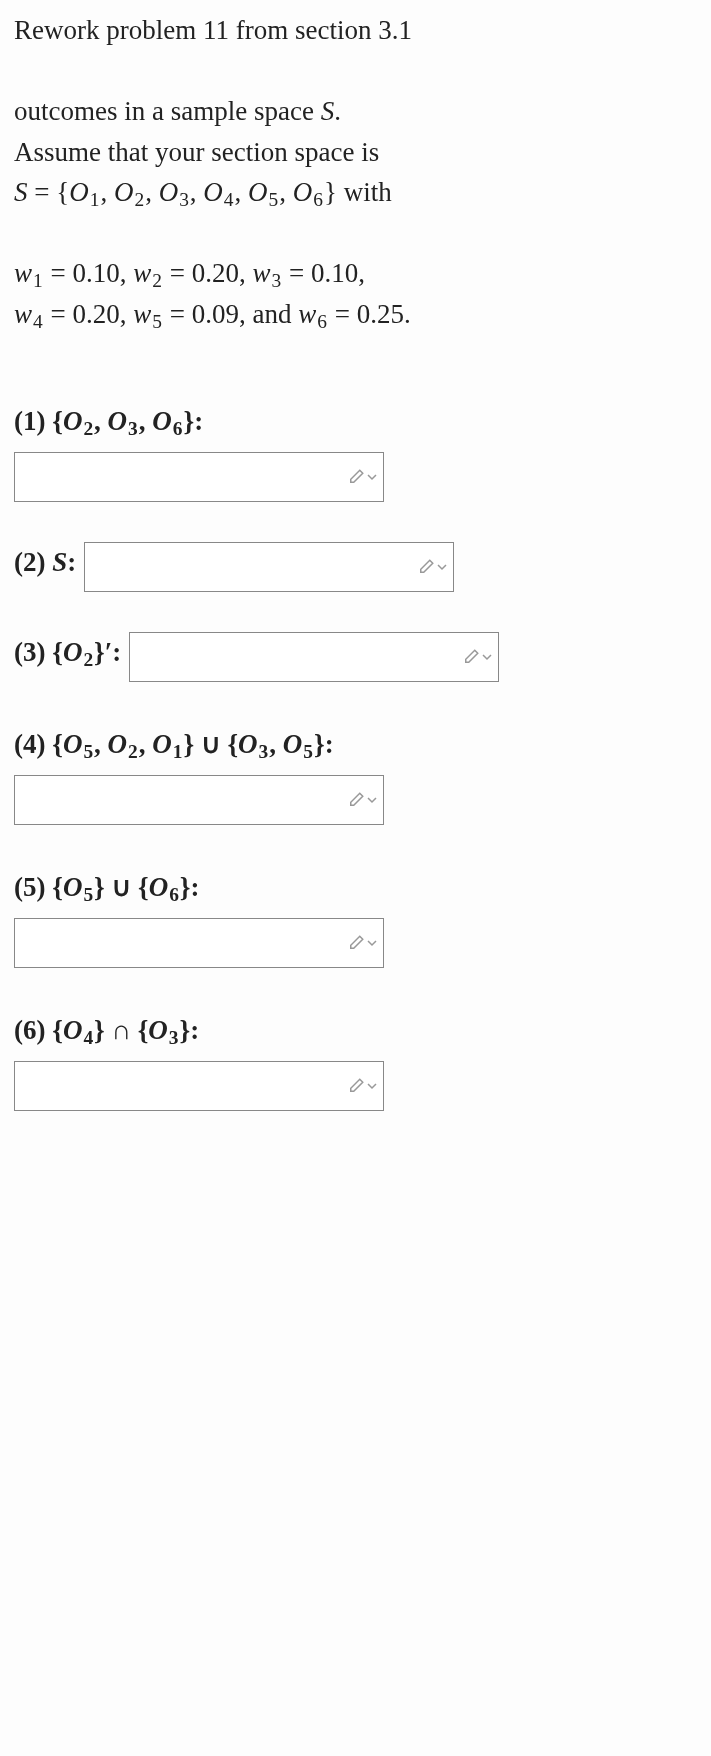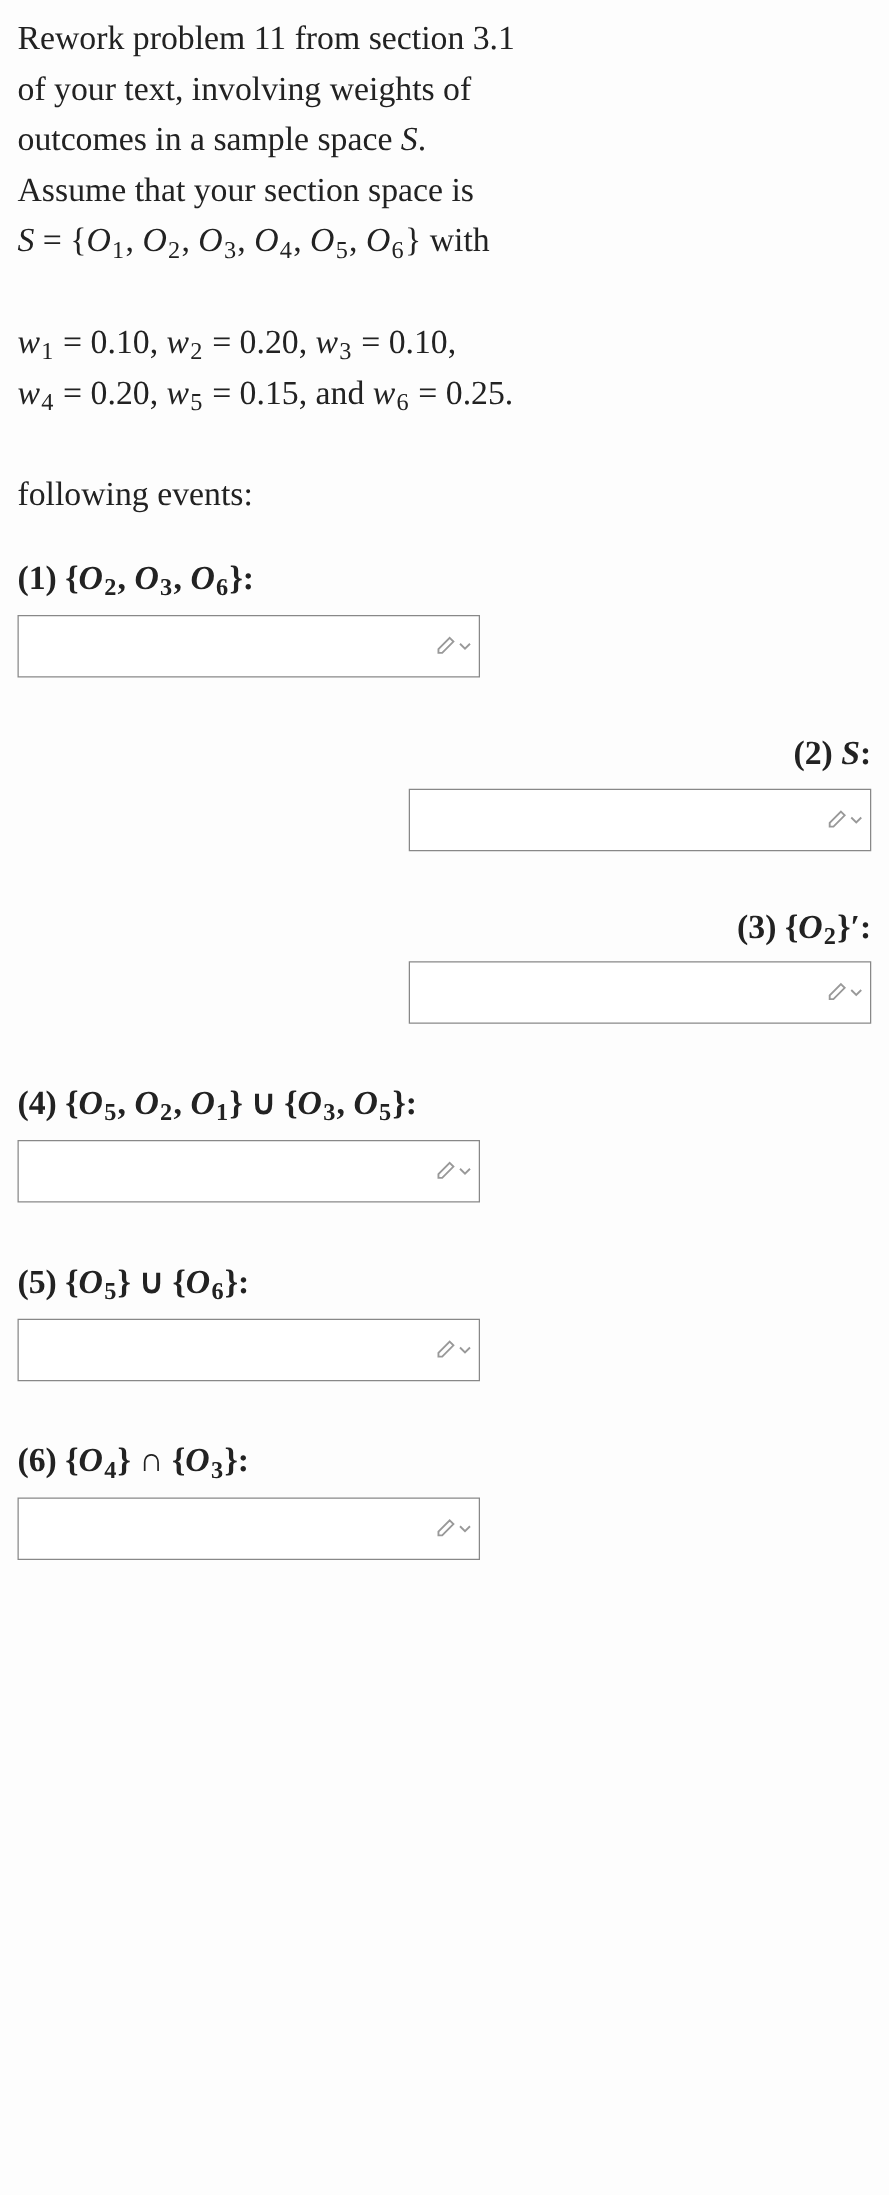--- a/index.html
+++ b/index.html
@@ -45,45 +45,43 @@
   .edit-icon {
     display: inline-flex;
     align-items: center;
     color: #999;
     font-size: 16px;
     gap:2px;
   }
   .edit-icon svg { display:block; }
   .row {
     display:flex;
-    align-items:flex-end;
+    align-items:flex-start;
     gap: 8px;
     flex-wrap: wrap;
-    flex-direction: column;
   }
   .row .q-label { white-space: nowrap;}
 </style>
 </head>
 <body>
 
 <div class="problem-text">
   <span>Rework problem 11 from section 3.1</span><br>
-  <span>of your text, involving weights of</span><br>
+  <br>
   <span>outcomes in a sample space </span><span class="mi">S</span><span>.</span><br>
   <span>Assume that your section space is</span><br>
   <span class="mi">S</span><span> = {</span><span class="mi">O</span><span class="sub">1</span><span>, </span><span class="mi">O</span><span class="sub">2</span><span>, </span><span class="mi">O</span><span class="sub">3</span><span>, </span><span class="mi">O</span><span class="sub">4</span><span>, </span><span class="mi">O</span><span class="sub">5</span><span>, </span><span class="mi">O</span><span class="sub">6</span><span>}</span><span> with</span><br>
   <br>
   <span class="mi">w</span><span class="sub">1</span><span> = </span><span>0.10</span><span>, </span>
   <span class="mi">w</span><span class="sub">2</span><span> = </span><span>0.20</span><span>, </span>
   <span class="mi">w</span><span class="sub">3</span><span> = </span><span>0.10</span>,<br>
   <span class="mi">w</span><span class="sub">4</span><span> = </span><span>0.20</span><span>, </span>
-  <span class="mi">w</span><span class="sub">5</span><span> = </span><span>0.15</span><span>, and </span>
+  <span class="mi">w</span><span class="sub">5</span><span> = </span><span>0.09</span><span>, and </span>
   <span class="mi">w</span><span class="sub">6</span><span> = </span><span>0.25</span><span>.</span><br>
   <br>
-  <span>following events:</span>
 </div>
 
 <div class="question-block">
   <span class="q-label">
     <span>(1) </span><span>{</span><span class="mi">O</span><span class="sub">2</span><span>, </span><span class="mi">O</span><span class="sub">3</span><span>, </span><span class="mi">O</span><span class="sub">6</span><span>}:</span>
   </span>
   <div class="answer-box-below">
     <div class="answer-box" style="width:370px;">
       <span class="edit-icon">
         <svg width="18" height="18" viewBox="0 0 24 24" fill="none" stroke="#999" stroke-width="2">

